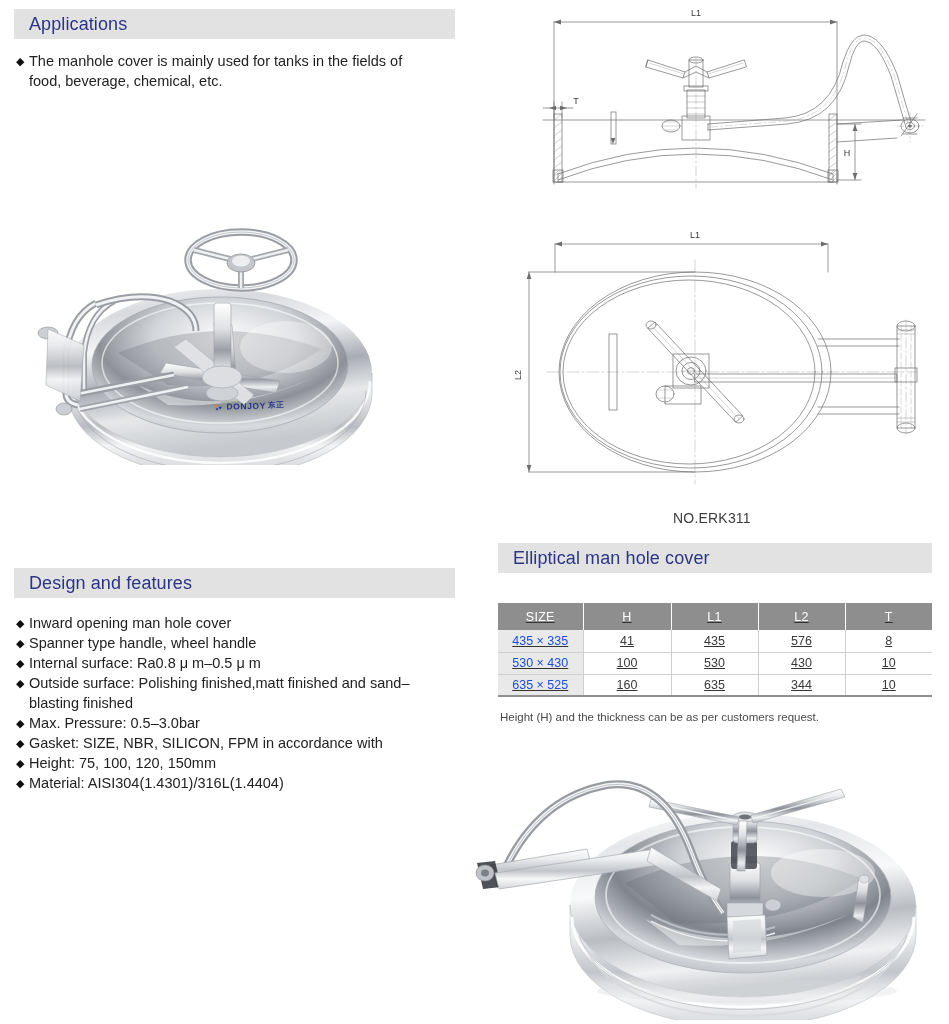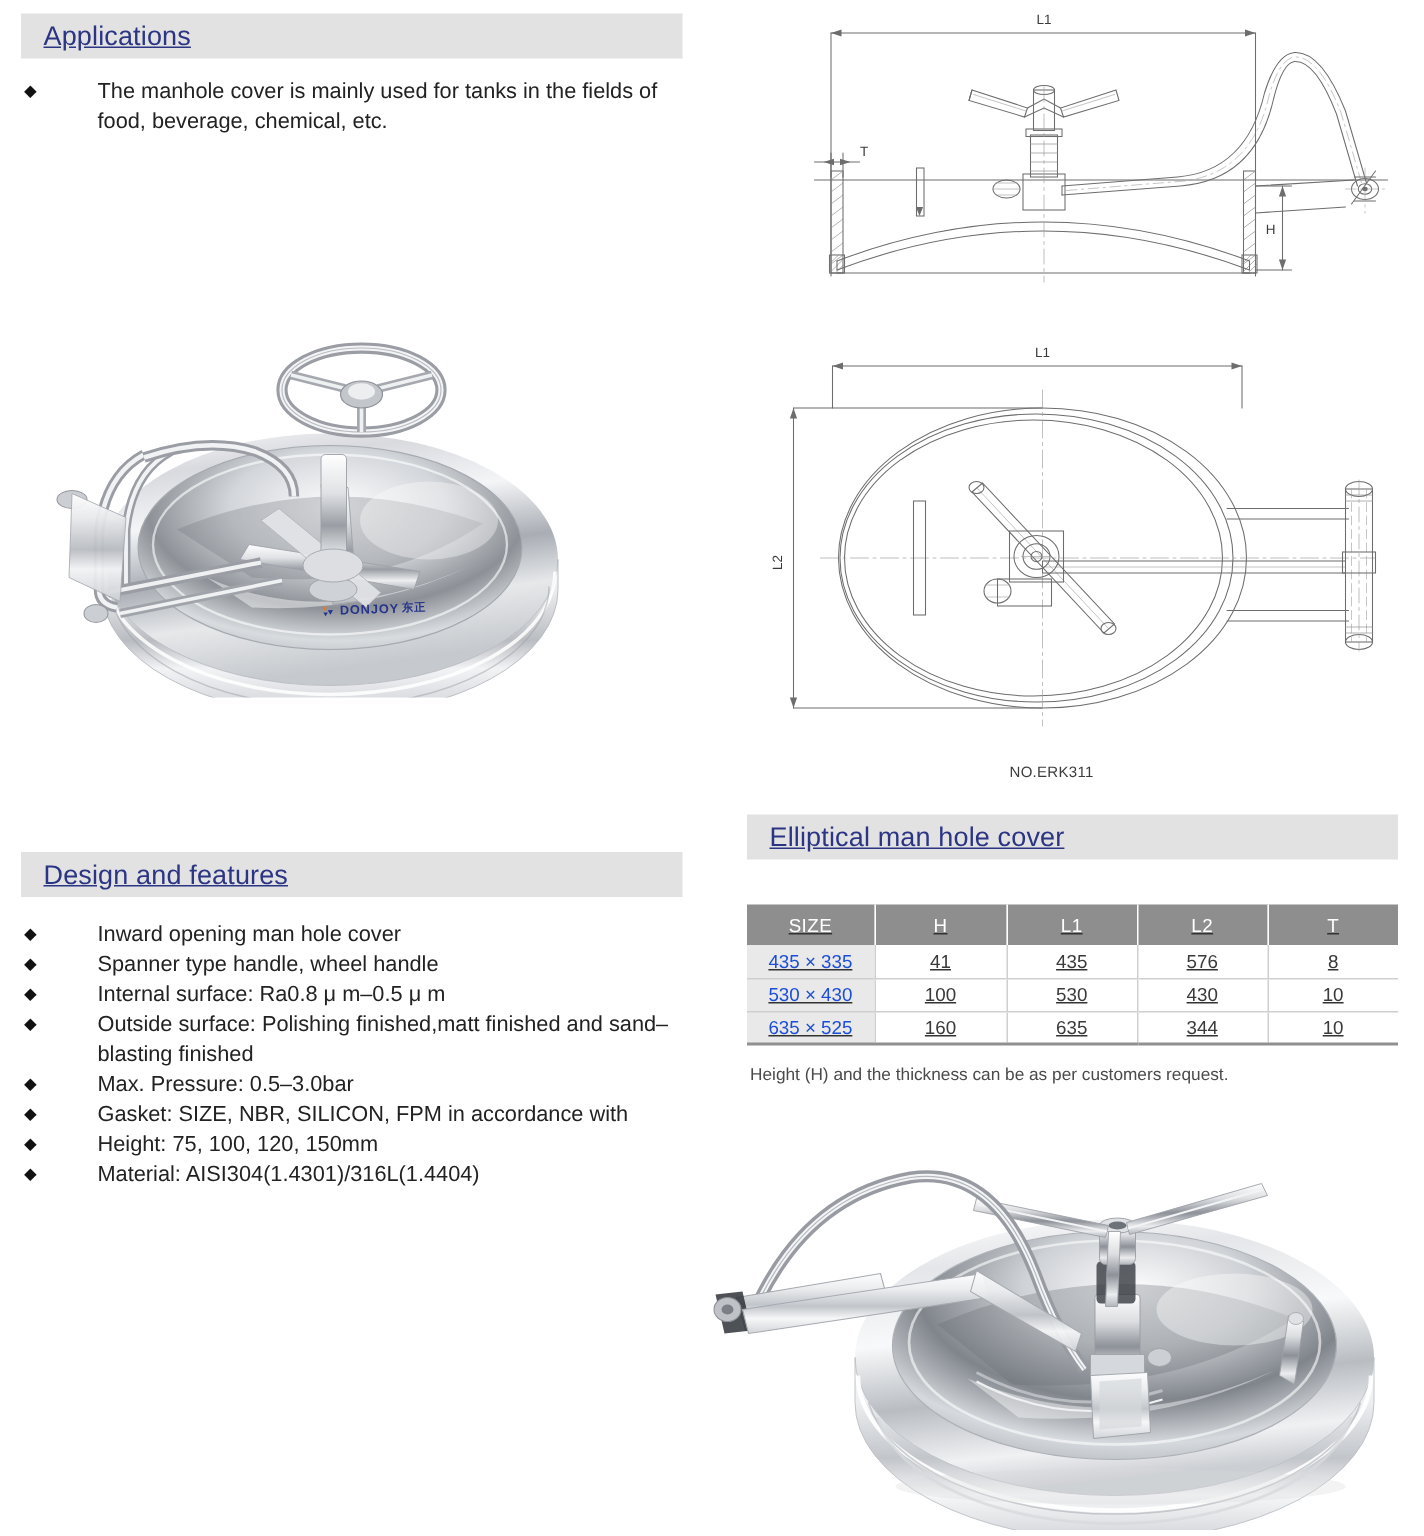--- a/index.html
+++ b/index.html
@@ -18,42 +18,41 @@
     background: #e2e2e2;
     display: flex;
     align-items: center;
   }
   .sec-bar .sec-title {
     color: #2b3584;
     font-size: 18px;
     letter-spacing: .1px;
     padding-left: 15px;
     white-space: nowrap;
-    text-decoration: underline;
   }
 
   
   .bullets { position: absolute; }
   .bullet {
     display: flex;
     align-items: flex-start;
     font-size: 14.5px;
     color: #222;
     line-height: 20px;
     margin-bottom: 0px;
   }
   .bullet .dia {
     flex: 0 0 auto;
     width: 13px;
     font-size: 11px;
     line-height: 20px;
     color: #111;
     transform: translateY(0px);
   }
-  .bullet .btxt { flex: 1 1 auto; margin-left: 36px; }
+  .bullet .btxt { flex: 1 1 auto; }
   .bullet .btxt .cont { display: block; padding-left: 0px; }
 
   
   .spec-table {
     position: absolute;
     border-collapse: collapse;
     font-size: 12.5px;
     color: #333;
     table-layout: fixed;
   }
@@ -93,21 +92,21 @@
 
   
   .drawing { position: absolute; }
   .dim-label {
     font-family: "Liberation Sans", sans-serif;
     font-size: 9px;
     fill: #3a3a3a;
   }
   .part-no {
     position: absolute;
-    font-size: 10px;
+    font-size: 14px;
     color: #3c3c3c;
     letter-spacing: .2px;
     text-align: right;
   }
 
   
   .photo { position: absolute; }
   .brand-mark {
     position: absolute;
     display: flex;

